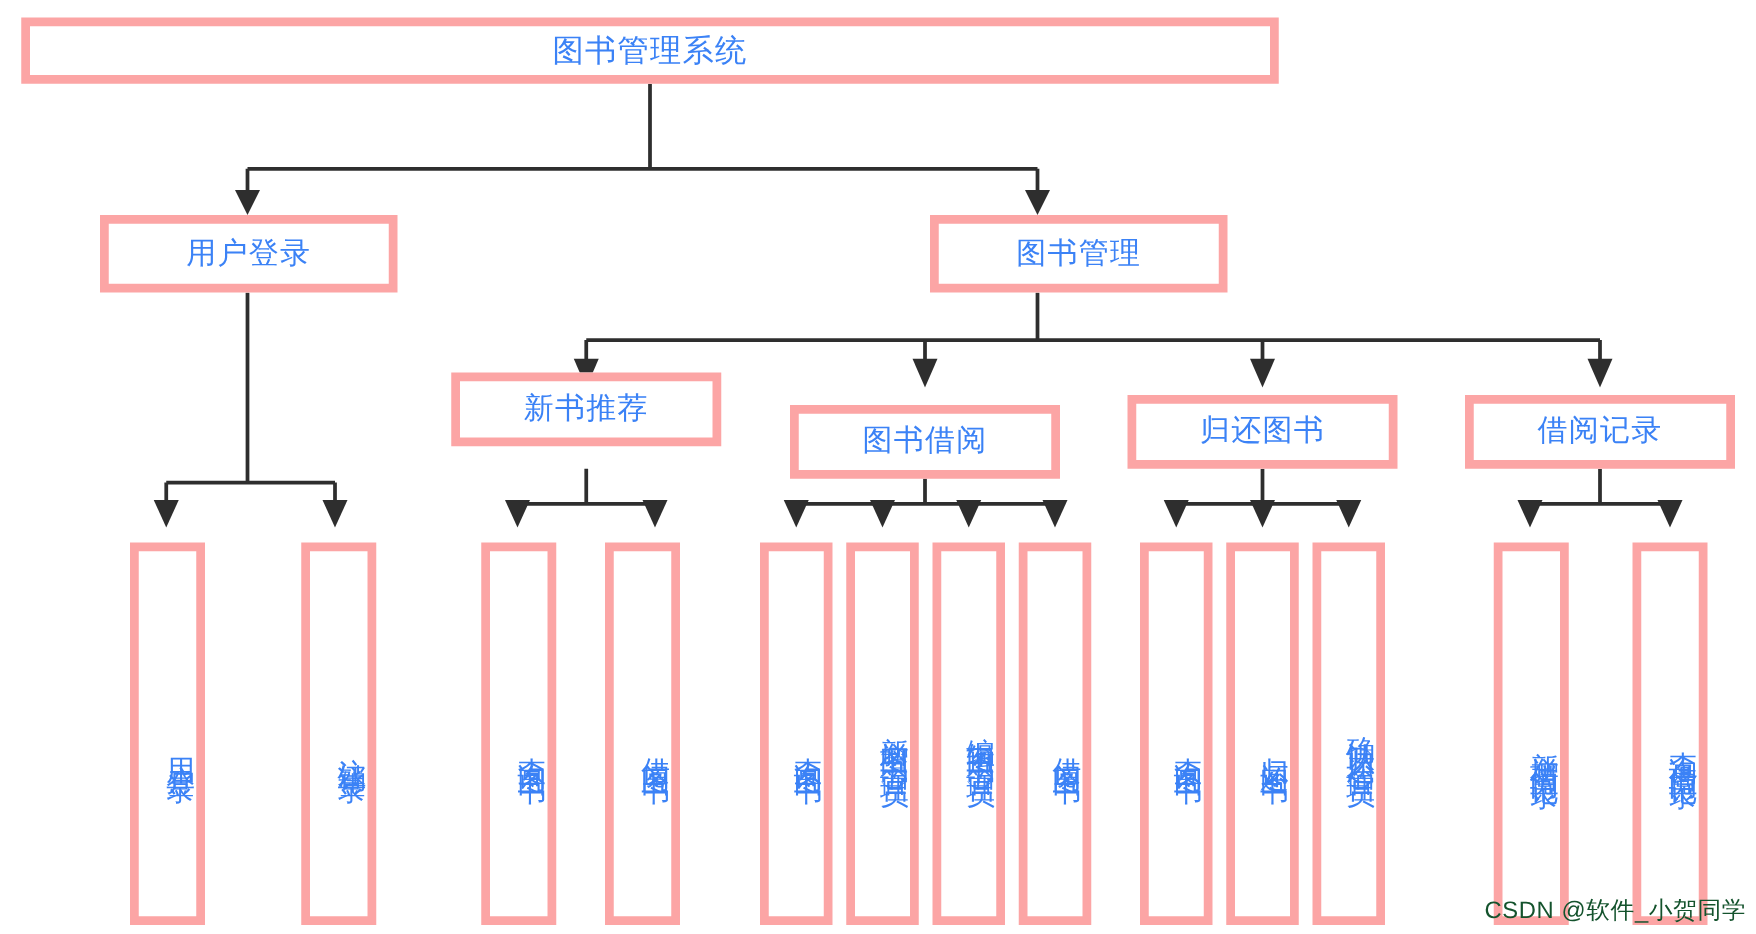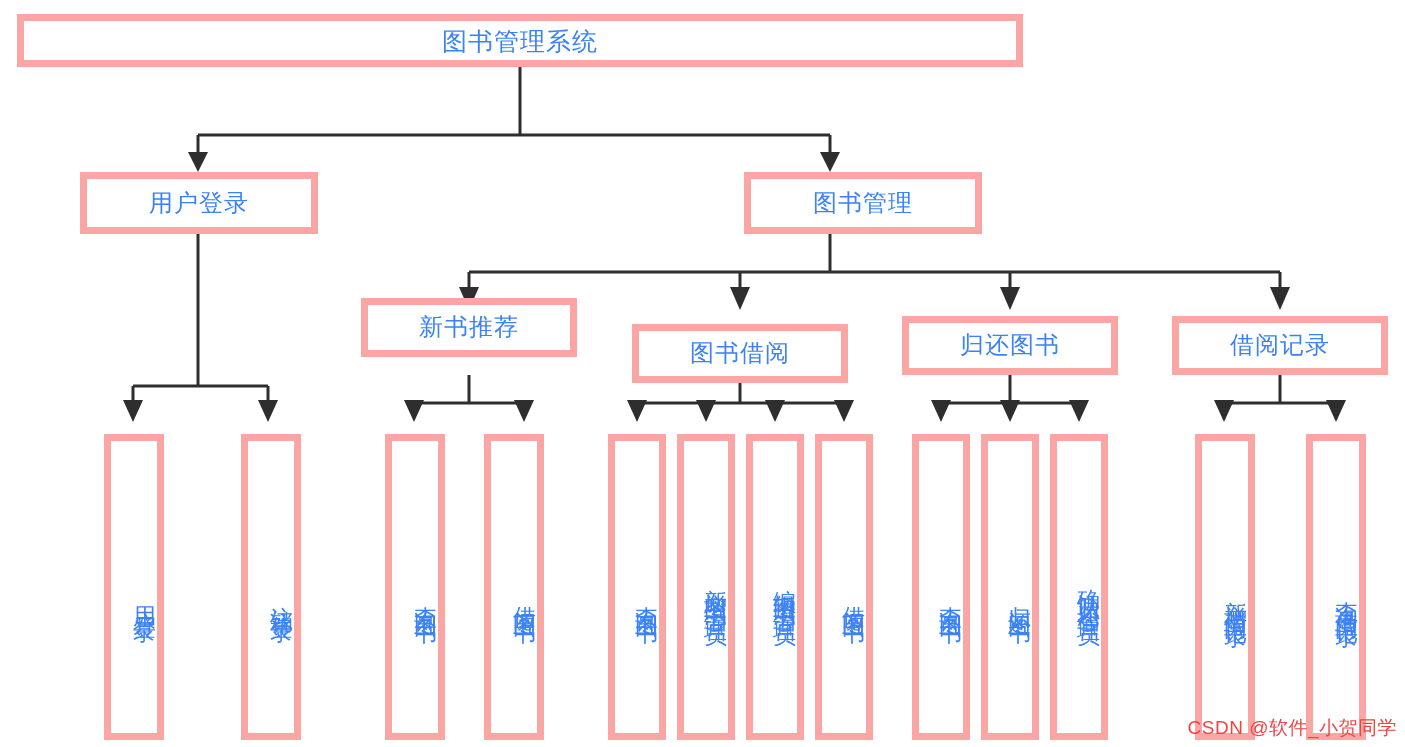--- a/index.html
+++ b/index.html
@@ -67,21 +67,21 @@
   }
   svg#wires polygon {
     fill: #2e2e2e;
     stroke: none;
   }
   #watermark {
     position: absolute;
     right: 8px;
     bottom: 6px;
     font-size: 19px;
-    color: #ef4444;
+    color: #14532d;
     white-space: nowrap;
     letter-spacing: 0.5px;
   }
 </style>
 </head>
 <body>
 
 <div id="canvas">
 
   <svg id="wires" viewBox="0 0 1405 747">

